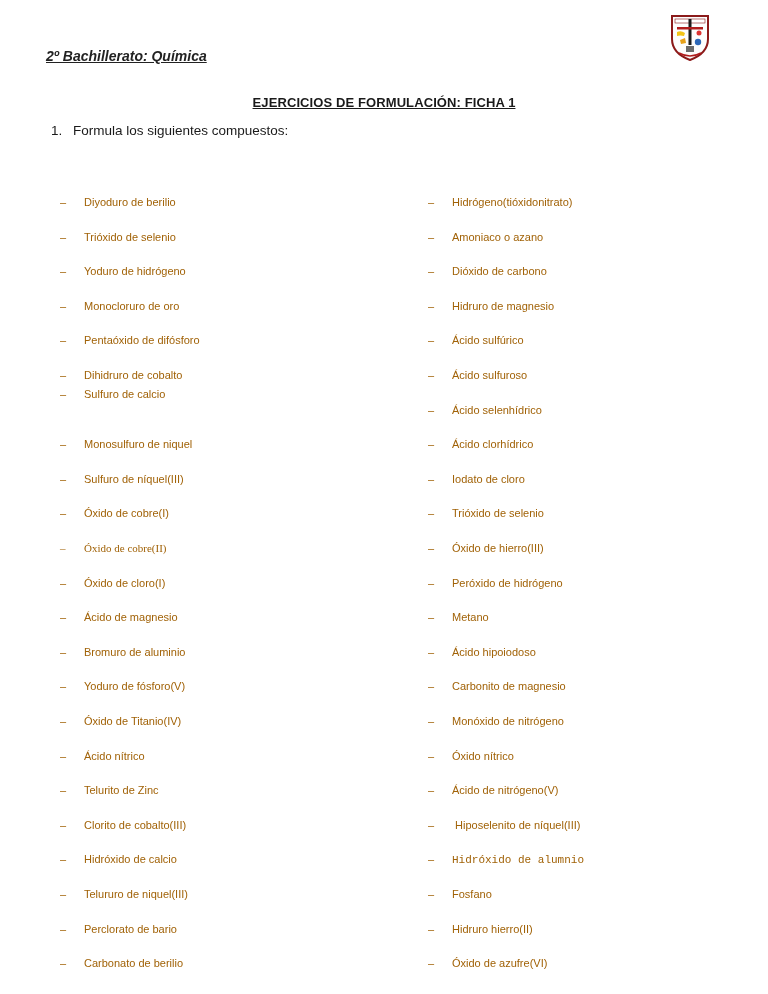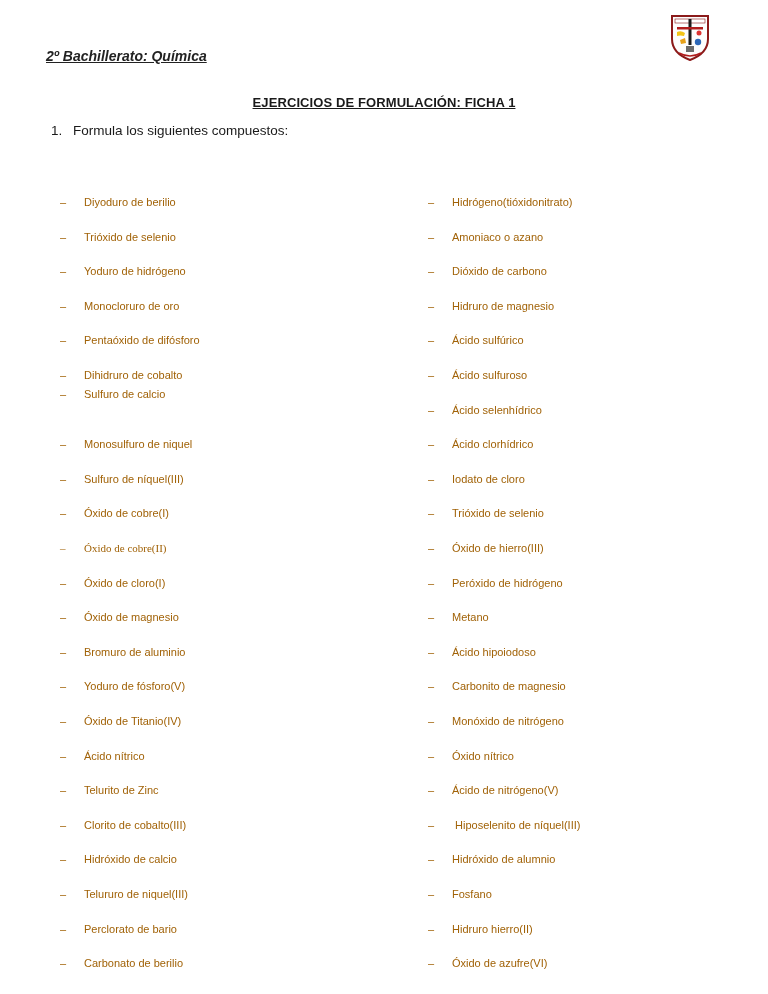--- a/index.html
+++ b/index.html
@@ -45,21 +45,21 @@
     <div class="item" style="left: 60px; top: 233.2px;"><span class="dash">–</span><span style="white-space: pre;">Yoduro de hidrógeno</span></div>
     <div class="item" style="left: 60px; top: 267.8px;"><span class="dash">–</span><span style="white-space: pre;">Monocloruro de oro</span></div>
     <div class="item" style="left: 60px; top: 302.4px;"><span class="dash">–</span><span style="white-space: pre;">Pentaóxido de difósforo</span></div>
     <div class="item" style="left: 60px; top: 337px;"><span class="dash">–</span><span style="white-space: pre;">Dihidruro de cobalto</span></div>
     <div class="item" style="left: 60px; top: 356px;"><span class="dash">–</span><span style="white-space: pre;">Sulfuro de calcio</span></div>
     <div class="item" style="left: 60px; top: 406.2px;"><span class="dash">–</span><span style="white-space: pre;">Monosulfuro de niquel</span></div>
     <div class="item" style="left: 60px; top: 440.8px;"><span class="dash">–</span><span style="white-space: pre;">Sulfuro de níquel(III)</span></div>
     <div class="item" style="left: 60px; top: 475.4px;"><span class="dash">–</span><span style="white-space: pre;">Óxido de cobre(I)</span></div>
     <div class="item" style="left: 60px; top: 510px; font-family: Liberation Serif, serif;"><span class="dash">–</span><span style="white-space: pre;">Óxido de cobre(II)</span></div>
     <div class="item" style="left: 60px; top: 544.6px;"><span class="dash">–</span><span style="white-space: pre;">Óxido de cloro(I)</span></div>
-    <div class="item" style="left: 60px; top: 579.2px;"><span class="dash">–</span><span style="white-space: pre;">Óxido de magnesio</span></div>
+    <div class="item" style="left: 60px; top: 579.2px;"><span class="dash">–</span><span style="white-space: pre;">Ácido de magnesio</span></div>
     <div class="item" style="left: 60px; top: 613.8px;"><span class="dash">–</span><span style="white-space: pre;">Bromuro de aluminio</span></div>
     <div class="item" style="left: 60px; top: 648.4px;"><span class="dash">–</span><span style="white-space: pre;">Yoduro de fósforo(V)</span></div>
     <div class="item" style="left: 60px; top: 683px;"><span class="dash">–</span><span style="white-space: pre;">Óxido de Titanio(IV)</span></div>
     <div class="item" style="left: 60px; top: 717.6px;"><span class="dash">–</span><span style="white-space: pre;">Ácido nítrico</span></div>
     <div class="item" style="left: 60px; top: 752.2px;"><span class="dash">–</span><span style="white-space: pre;">Telurito de Zinc</span></div>
     <div class="item" style="left: 60px; top: 786.8px;"><span class="dash">–</span><span style="white-space: pre;">Clorito de cobalto(III)</span></div>
     <div class="item" style="left: 60px; top: 821.4px;"><span class="dash">–</span><span style="white-space: pre;">Hidróxido de calcio</span></div>
     <div class="item" style="left: 60px; top: 856px;"><span class="dash">–</span><span style="white-space: pre;">Telururo de niquel(III)</span></div>
     <div class="item" style="left: 60px; top: 890.6px;"><span class="dash">–</span><span style="white-space: pre;">Perclorato de bario</span></div>
     <div class="item" style="left: 60px; top: 925.2px;"><span class="dash">–</span><span style="white-space: pre;">Carbonato de berilio</span></div>
@@ -75,17 +75,17 @@
     <div class="item" style="left: 428px; top: 475.4px;"><span class="dash">–</span><span style="white-space: pre;">Trióxido de selenio</span></div>
     <div class="item" style="left: 428px; top: 510px;"><span class="dash">–</span><span style="white-space: pre;">Óxido de hierro(III)</span></div>
     <div class="item" style="left: 428px; top: 544.6px;"><span class="dash">–</span><span style="white-space: pre;">Peróxido de hidrógeno</span></div>
     <div class="item" style="left: 428px; top: 579.2px;"><span class="dash">–</span><span style="white-space: pre;">Metano</span></div>
     <div class="item" style="left: 428px; top: 613.8px;"><span class="dash">–</span><span style="white-space: pre;">Ácido hipoiodoso</span></div>
     <div class="item" style="left: 428px; top: 648.4px;"><span class="dash">–</span><span style="white-space: pre;">Carbonito de magnesio</span></div>
     <div class="item" style="left: 428px; top: 683px;"><span class="dash">–</span><span style="white-space: pre;">Monóxido de nitrógeno</span></div>
     <div class="item" style="left: 428px; top: 717.6px;"><span class="dash">–</span><span style="white-space: pre;">Óxido nítrico</span></div>
     <div class="item" style="left: 428px; top: 752.2px;"><span class="dash">–</span><span style="white-space: pre;">Ácido de nitrógeno(V)</span></div>
     <div class="item" style="left: 428px; top: 786.8px;"><span class="dash">–</span><span style="white-space: pre;"> Hiposelenito de níquel(III)</span></div>
-    <div class="item" style="left: 428px; top: 821.4px;"><span class="dash">–</span><span style="white-space: pre;">Hidróxido de alumnio</span></div>
+    <div class="item" style="left: 428px; top: 821.4px;"><span class="dash">–</span><span style="white-space: pre; font-family: Liberation Mono, monospace;">Hidróxido de alumnio</span></div>
     <div class="item" style="left: 428px; top: 856px;"><span class="dash">–</span><span style="white-space: pre;">Fosfano</span></div>
     <div class="item" style="left: 428px; top: 890.6px;"><span class="dash">–</span><span style="white-space: pre;">Hidruro hierro(II)</span></div>
     <div class="item" style="left: 428px; top: 925.2px;"><span class="dash">–</span><span style="white-space: pre;">Óxido de azufre(VI)</span></div>
   </div>
 
 </body></html>

